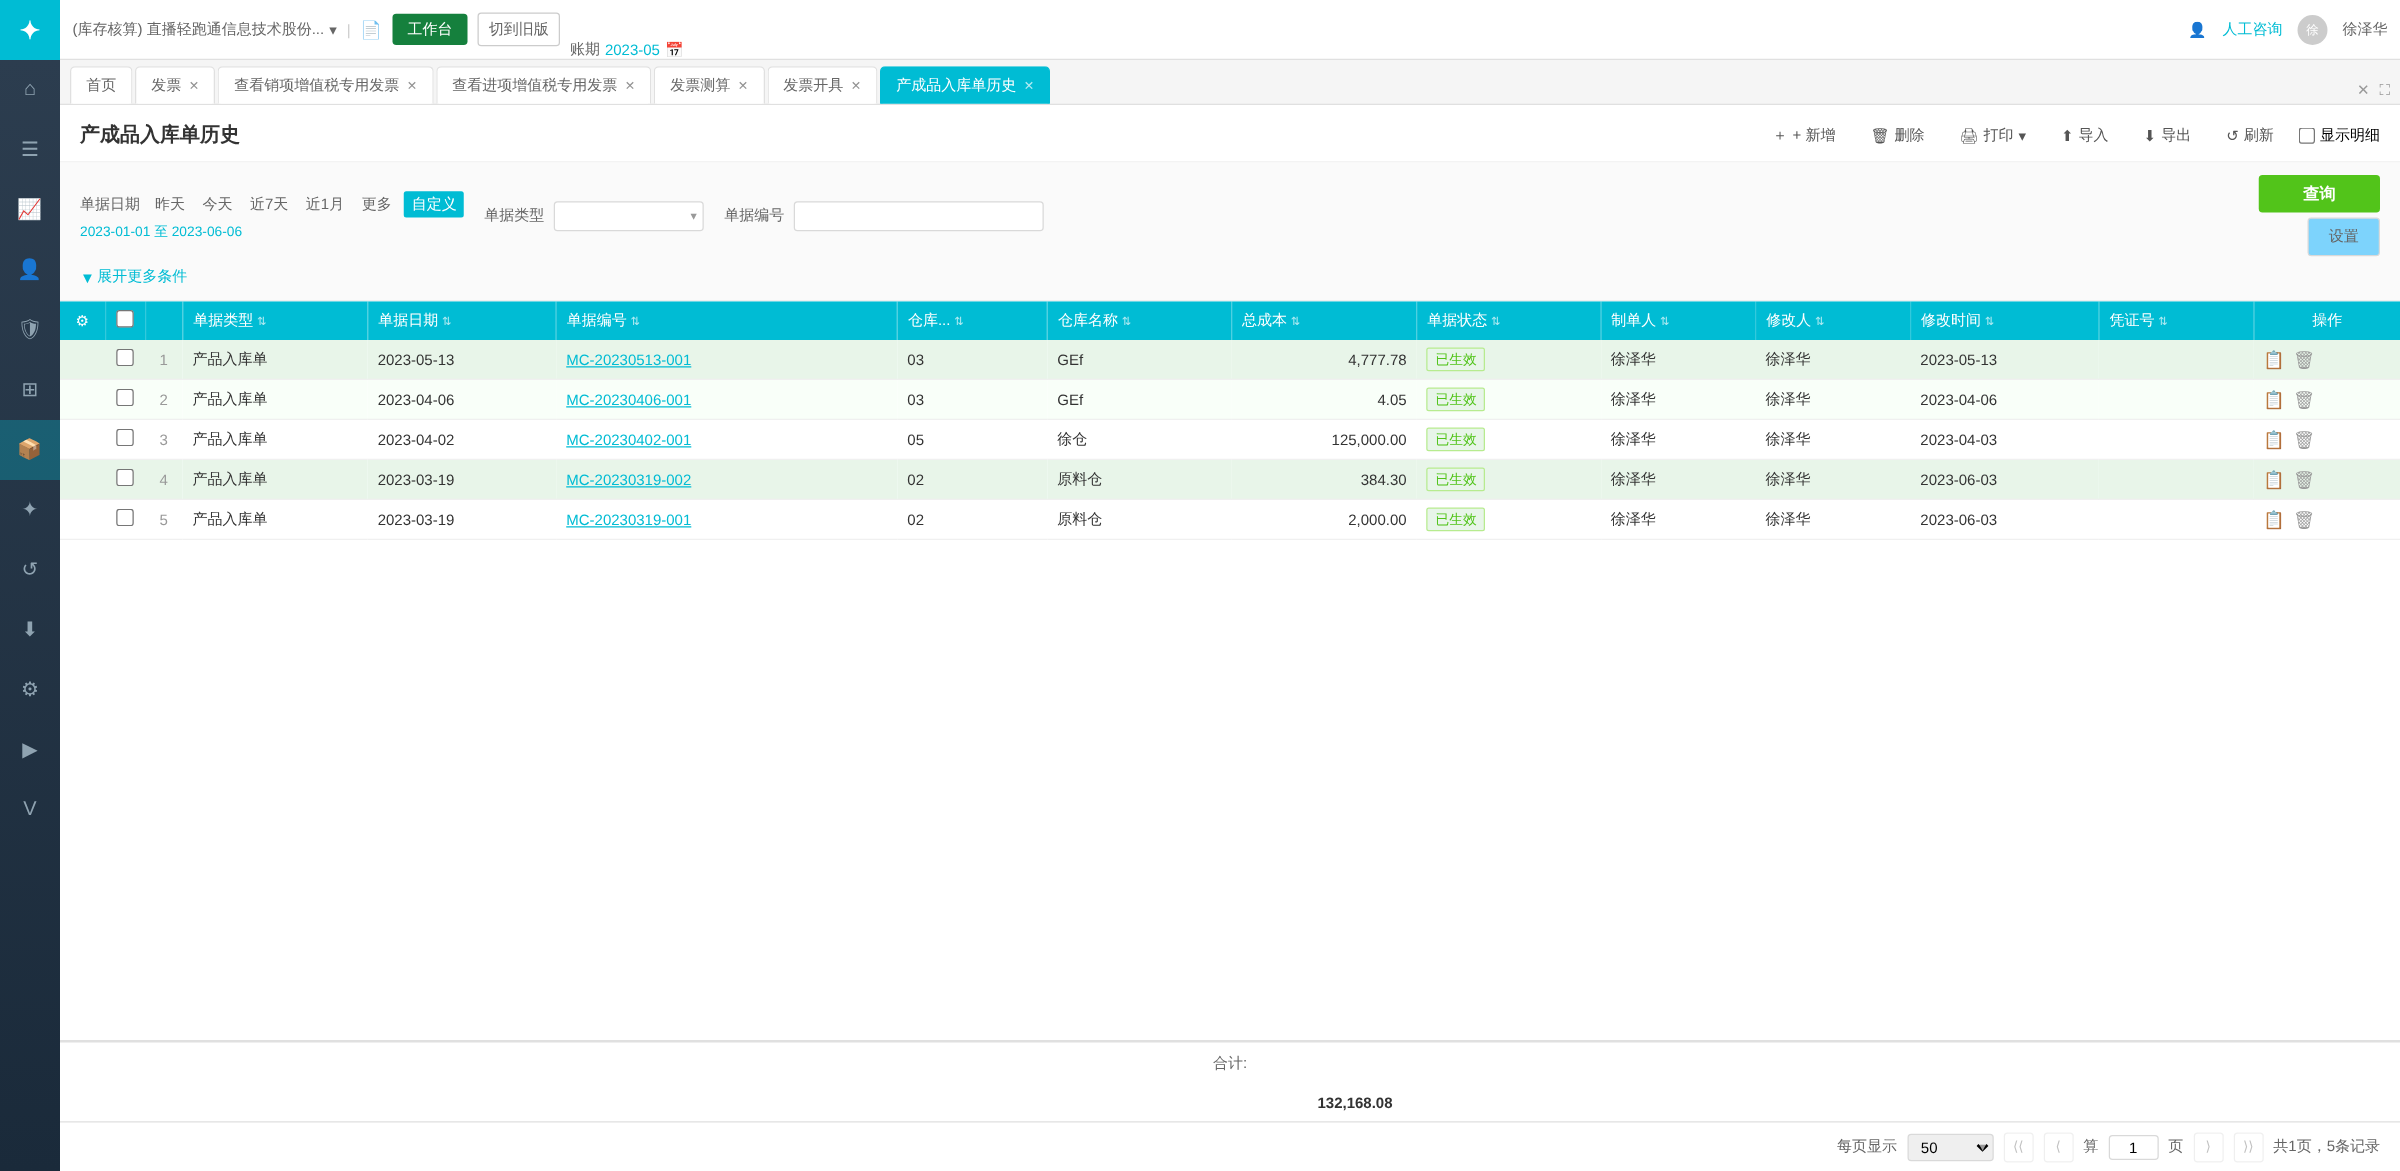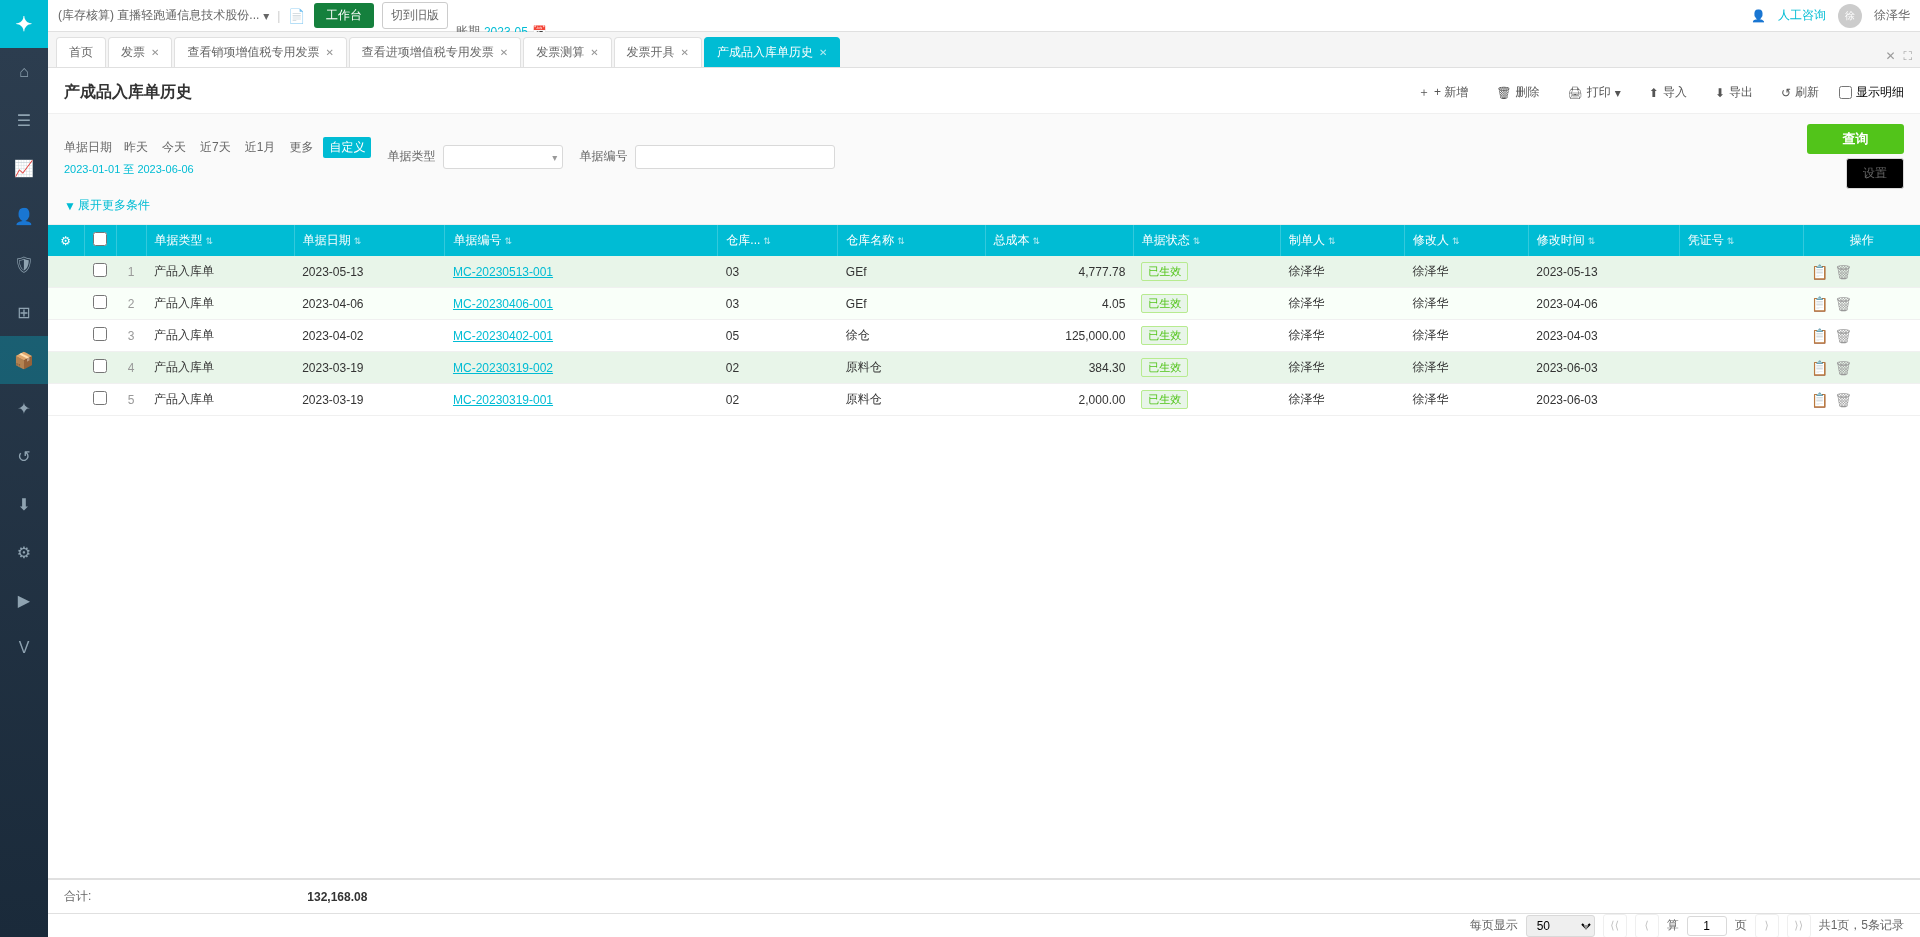--- a/index.html
+++ b/index.html
@@ -48,21 +48,21 @@
     
     .main {
       flex: 1;
       display: flex;
       flex-direction: column;
       overflow: hidden;
     }
 
     
     .topbar {
-      height: 32px;
+      height: 48px;
       background: #fff;
       border-bottom: 1px solid #e0e0e0;
       display: flex;
       align-items: center;
       padding: 0 10px;
       gap: 8px;
       flex-shrink: 0;
     }
     .topbar-company {
       display: flex;
@@ -279,21 +279,21 @@
       background: #52c41a;
       color: white;
       border: none;
       padding: 6px 20px;
       border-radius: 3px;
       cursor: pointer;
       font-size: 13px;
       font-weight: bold;
     }
     .btn-settings {
-      background: #000000;
+      background: #7dd3fc;
       color: #666;
       border: 1px solid #d9d9d9;
       padding: 6px 16px;
       border-radius: 3px;
       cursor: pointer;
       font-size: 12px;
       margin-left: 39px;
     }
     .filter-right {
       margin-left: auto;
@@ -391,27 +391,28 @@
 
     
     .table-footer {
       border-top: 2px solid #e0e0e0;
       padding: 8px 16px;
       display: flex;
       align-items: center;
       gap: 16px;
       background: #fff;
       flex-shrink: 0;
+      flex-direction: column;
     }
     .footer-label { color: #666; font-size: 12px; }
     .footer-total { color: #333; font-size: 12px; font-weight: bold; margin-left: 200px; }
 
     
     .pagination {
-      height: 24px;
+      height: 40px;
       border-top: 1px solid #e0e0e0;
       display: flex;
       align-items: center;
       justify-content: flex-end;
       padding: 0 16px;
       gap: 8px;
       background: #fff;
       flex-shrink: 0;
     }
     .page-size-label { color: #666; font-size: 12px; }

